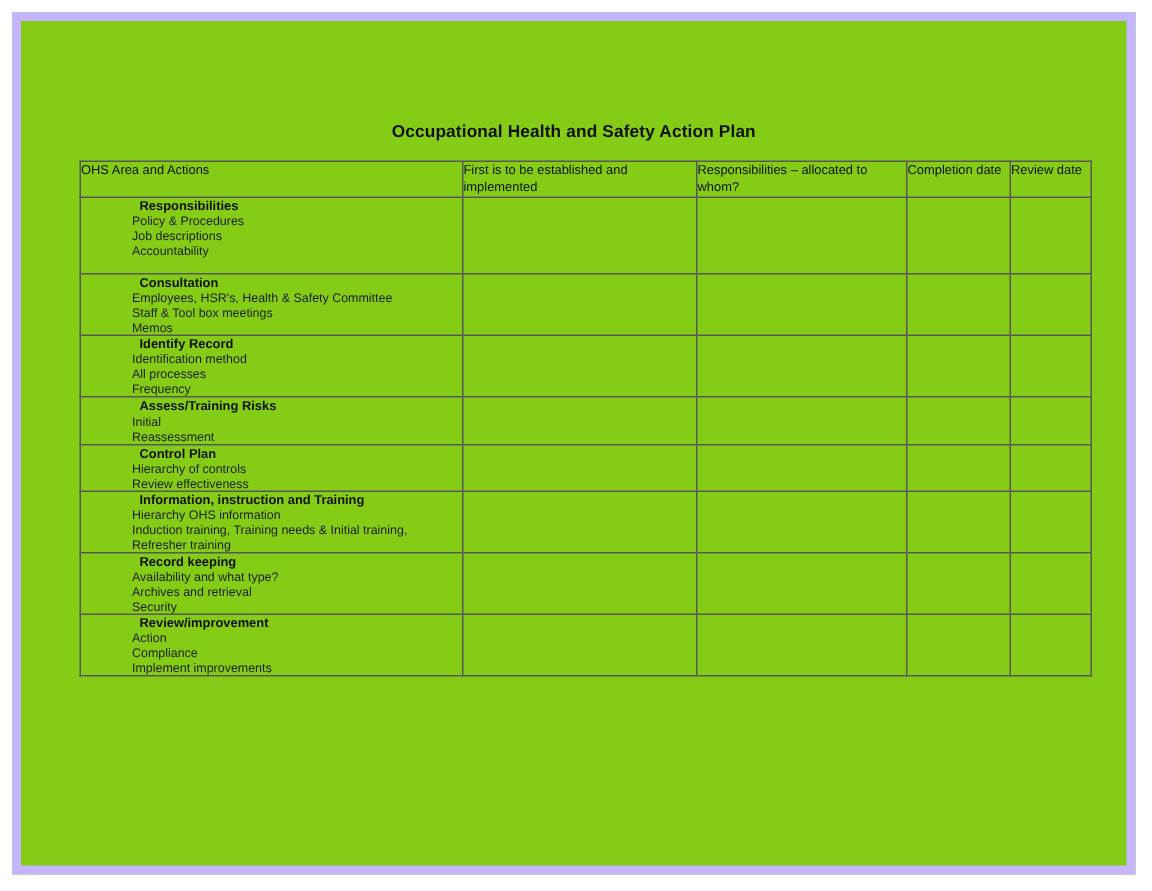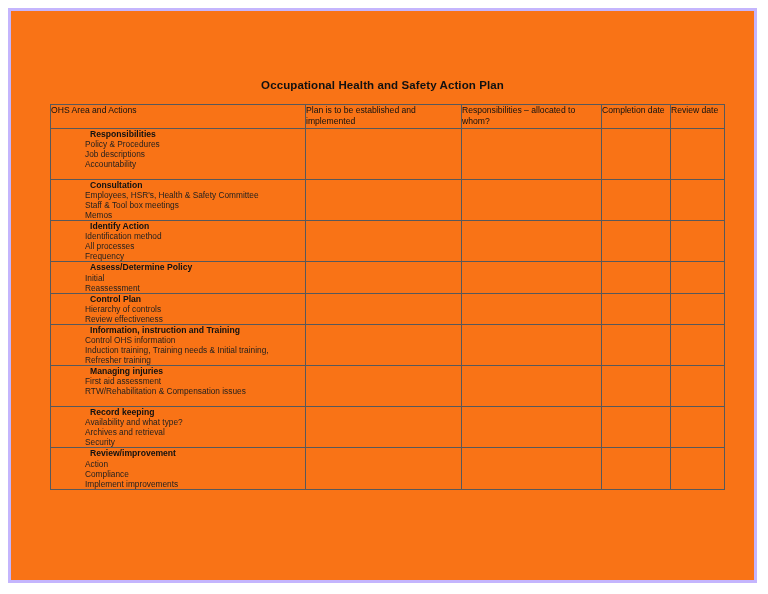--- a/index.html
+++ b/index.html
@@ -14,22 +14,22 @@
     color: #1a1a1a;
     overflow: hidden;
   }
 
   #page {
     position: absolute;
     left: 8px;
     top: 8px;
     width: 749px;
     height: 575px;
-    background: #f97316;
-    border: 3px solid #c4b5fd;
+    background: #84cc16;
+    border: 6px solid #c4b5fd;
     box-sizing: border-box;
   }
 
   #doc-title {
     position: absolute;
     left: 0;
     right: 0;
     top: 68px;
     text-align: center;
     font-size: 11.5px;
@@ -105,21 +105,21 @@
     <colgroup>
       <col class="col-area">
       <col class="col-establish">
       <col class="col-resp">
       <col class="col-complete">
       <col class="col-review">
     </colgroup>
     <thead>
       <tr>
         <td>OHS Area and Actions</td>
-        <td>Plan is to be established and implemented</td>
+        <td>First is to be established and implemented</td>
         <td>Responsibilities – allocated to whom?</td>
         <td>Completion date</td>
         <td>Review date</td>
       </tr>
     </thead>
     <tbody id="plan-body">
         <tr>
           <td class="cell-area">
             <div class="heading">Responsibilities</div>
             <div class="sub">Policy &amp; Procedures</div>
@@ -139,33 +139,33 @@
             <div class="sub">Staff &amp; Tool box meetings</div>
             <div class="sub">Memos</div>
           </td>
           <td class="empty-cell"></td>
           <td class="empty-cell"></td>
           <td class="empty-cell"></td>
           <td class="empty-cell"></td>
         </tr>
         <tr>
           <td class="cell-area">
-            <div class="heading">Identify Action</div>
+            <div class="heading">Identify Record</div>
             <div class="sub">Identification method</div>
             <div class="sub">All processes</div>
             <div class="sub">Frequency</div>
           </td>
           <td class="empty-cell"></td>
           <td class="empty-cell"></td>
           <td class="empty-cell"></td>
           <td class="empty-cell"></td>
         </tr>
         <tr>
           <td class="cell-area">
-            <div class="heading">Assess/Determine Policy</div>
+            <div class="heading">Assess/Training Risks</div>
             <div class="sub">Initial</div>
             <div class="sub">Reassessment</div>
           </td>
           <td class="empty-cell"></td>
           <td class="empty-cell"></td>
           <td class="empty-cell"></td>
           <td class="empty-cell"></td>
         </tr>
         <tr>
           <td class="cell-area">
@@ -174,35 +174,23 @@
             <div class="sub">Review effectiveness</div>
           </td>
           <td class="empty-cell"></td>
           <td class="empty-cell"></td>
           <td class="empty-cell"></td>
           <td class="empty-cell"></td>
         </tr>
         <tr>
           <td class="cell-area">
             <div class="heading">Information, instruction and Training</div>
-            <div class="sub">Control OHS information</div>
+            <div class="sub">Hierarchy OHS information</div>
             <div class="sub">Induction training, Training needs &amp; Initial training,</div>
             <div class="sub">Refresher training</div>
-          </td>
-          <td class="empty-cell"></td>
-          <td class="empty-cell"></td>
-          <td class="empty-cell"></td>
-          <td class="empty-cell"></td>
-        </tr>
-        <tr>
-          <td class="cell-area">
-            <div class="heading">Managing injuries</div>
-            <div class="sub">First aid assessment</div>
-            <div class="sub">RTW/Rehabilitation &amp; Compensation issues</div>
-            <div class="blank-line"></div>
           </td>
           <td class="empty-cell"></td>
           <td class="empty-cell"></td>
           <td class="empty-cell"></td>
           <td class="empty-cell"></td>
         </tr>
         <tr>
           <td class="cell-area">
             <div class="heading">Record keeping</div>
             <div class="sub">Availability and what type?</div>

